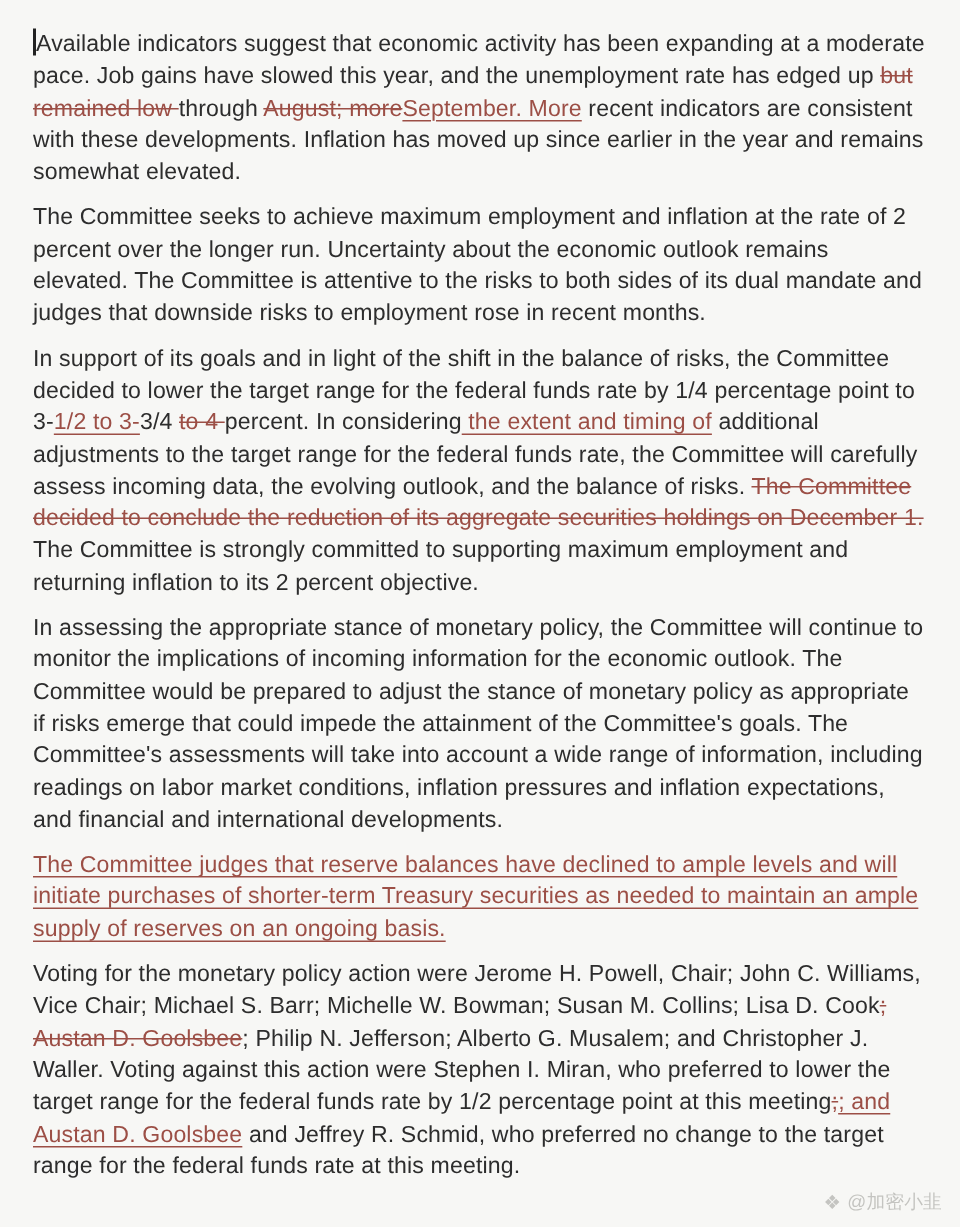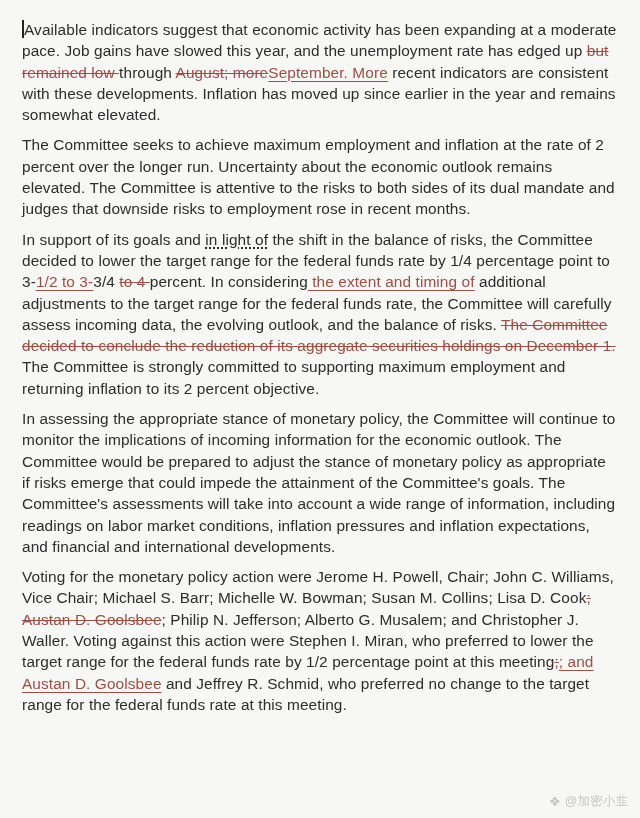--- a/index.html
+++ b/index.html
@@ -33,21 +33,20 @@
     color: var(--chg);
     text-decoration: underline;
     text-decoration-thickness: 1.2px;
     text-underline-offset: 2.5px;
   }
   .seg-u {
     text-decoration-thickness: 1.2px;
     text-underline-offset: 2.5px;
   }
   .seg-dot {
-    text-decoration: underline;
     text-decoration-style: dotted;
     text-decoration-thickness: 1.5px;
     text-underline-offset: 3px;
   }
   .caret {
     display: inline-block;
     width: 1.5px;
     height: 18px;
     background: #222;
     vertical-align: -3px;
@@ -69,19 +68,20 @@
 </style>
 </head>
 <body>
 
 <div class="page">
   <div>
       <p class="para"><span class="caret"></span><span>Available indicators suggest that economic activity has been expanding at a moderate pace. Job gains have slowed this year, and the unemployment rate has edged up </span><span class="seg-del">but remained low </span><span>through </span><span class="seg-del">August; more</span><span class="seg-ins">September. More</span><span> recent indicators are consistent with these developments. Inflation has moved up since earlier in the year and remains somewhat elevated.</span></p>
       <p class="para"><span>The Committee seeks to achieve maximum employment and inflation at the rate of 2 percent over the longer run. Uncertainty about the economic outlook remains elevated. The Committee is attentive to the risks to both sides of its dual mandate and judges that downside risks </span><span class="seg-u">to</span><span> employment </span><span class="seg-u">rose</span><span> in recent months.</span></p>
       <p class="para"><span>In support of its goals and </span><span class="seg-dot">in light of</span><span> the shift in the balance of risks, the Committee decided to lower the target range for the federal funds rate by 1/4 percentage point to 3-</span><span class="seg-ins">1/2 to 3-</span><span>3/4 </span><span class="seg-del">to 4 </span><span>percent. In considering</span><span class="seg-ins"> the extent and timing of</span><span> additional adjustments to the target range for the federal funds rate, the Committee will carefully assess incoming data, the evolving outlook, and the balance of risks. </span><span class="seg-del">The Committee decided to conclude the reduction of its aggregate securities holdings on December 1. </span><span>The Committee is strongly committed to supporting maximum employment and returning inflation to its 2 percent objective.</span></p>
       <p class="para"><span>In assessing the appropriate stance of monetary policy, the Committee will continue to monitor the implications of incoming information for the economic outlook. The Committee would be prepared to adjust the stance of monetary policy as appropriate if risks emerge that could impede the attainment of the Committee's goals. The Committee's assessments will take into account a wide range of information, including readings on labor market conditions, inflation pressures and inflation expectations, and financial and international developments.</span></p>
+      <p class="para"><span class="seg-ins">The Committee judges that reserve balances have declined to ample levels and will initiate purchases of shorter-term Treasury securities as needed to maintain an ample supply of reserves on an ongoing basis.</span></p>
       <p class="para"><span>Voting for the monetary policy action were Jerome H. Powell, Chair; John C. Williams, Vice Chair; Michael S. Barr; Michelle W. Bowman; Susan M. Collins; Lisa D. Cook</span><span class="seg-del">; Austan D. Goolsbee</span><span>; Philip N. Jefferson; Alberto G. Musalem; and Christopher J. Waller. Voting against this action were Stephen I. Miran, who preferred to lower the target range for the federal funds rate by 1/2 percentage point at this meeting</span><span class="seg-del">;</span><span class="seg-ins">; and Austan D. Goolsbee</span><span> and Jeffrey R. Schmid, who preferred no change to the target range for the federal funds rate at this meeting.</span></p>
     </div>
   <div class="watermark">
     <span class="wm-icon">❖</span>
     <span>@加密小韭</span>
   </div>
 </div>
 
 </body></html>

